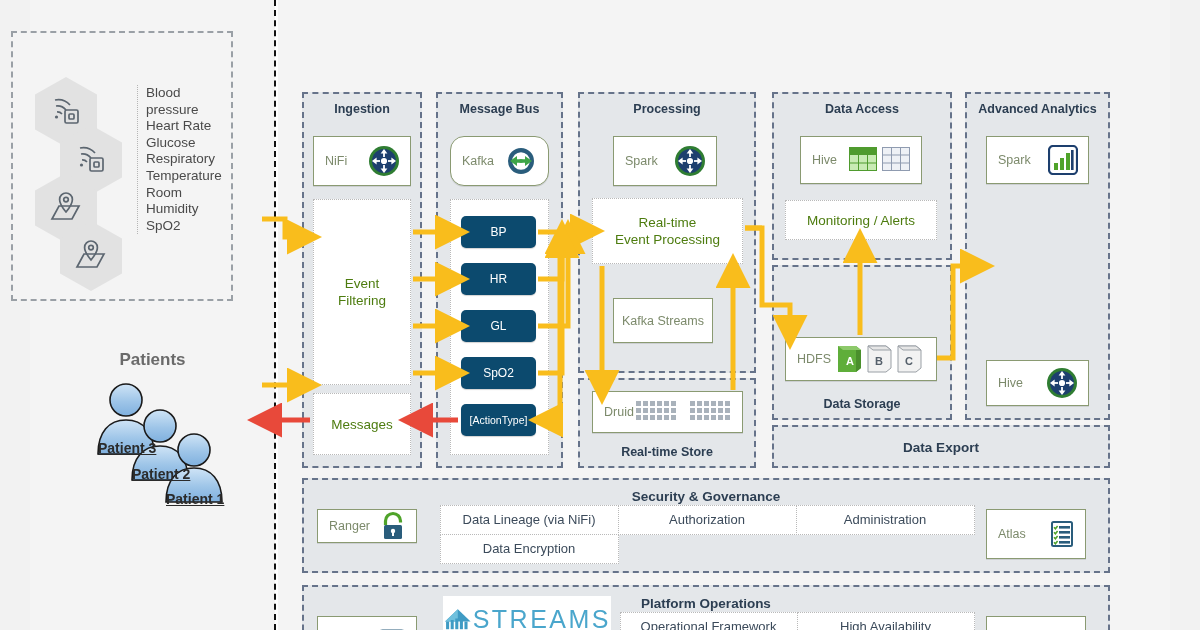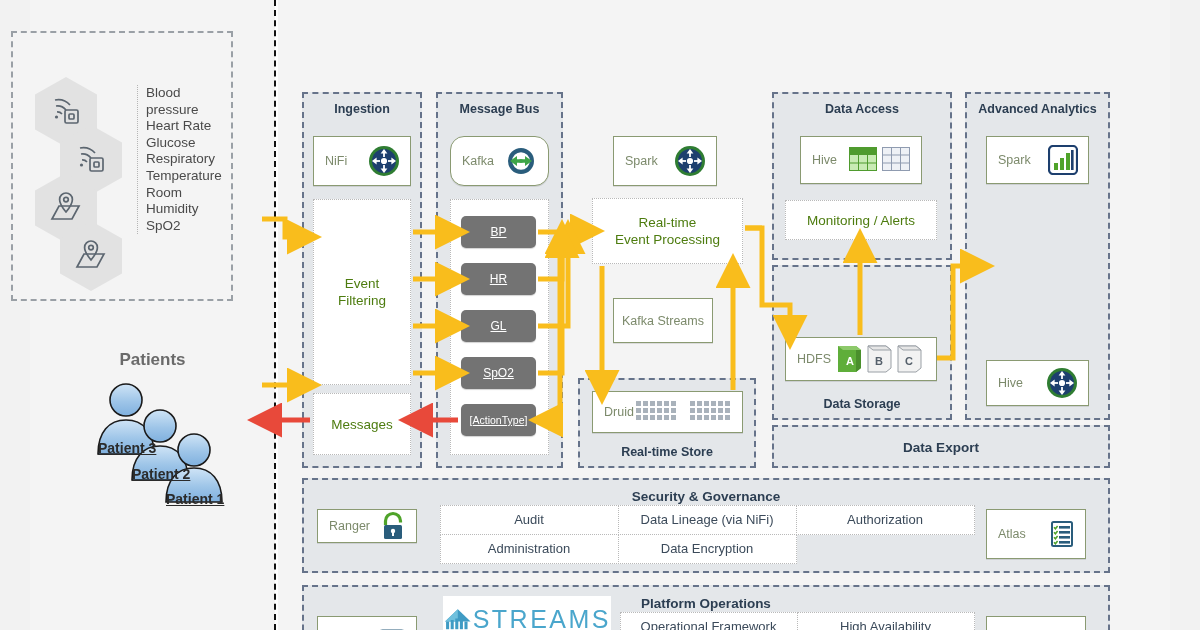--- a/index.html
+++ b/index.html
@@ -138,27 +138,26 @@
     display: flex; align-items: center; justify-content: center;
     text-align: center;
     color: #4d7c0f;
     font-size: 13.5px;
     line-height: 17px;
   }
 
   
   .topic {
     position: absolute;
-    background: #737373;
+    background: #0c4a6e;
     border-radius: 5px;
     box-sizing: border-box;
     display: flex; align-items: center; justify-content: center;
     color: #ffffff; font-size: 12px;
     box-shadow: 0 1px 1px rgba(0,0,0,.18);
-    text-decoration: underline;
   }
 
   
   .cellgrid {
     position: absolute;
     display: grid;
     box-sizing: border-box;
   }
   .cell {
     border: 1px dotted #b9b9b9;
@@ -327,20 +326,23 @@
   <div class="topic" style="left:461px; top:310px; width:75px; height:32px;">
     <span>GL</span>
     </div>
   <div class="topic" style="left:461px; top:357px; width:75px; height:32px;">
     <span>SpO2</span>
     </div>
   <div class="topic" style="left:461px; top:404px; width:75px; height:32px;">
     <span style="font-size:10.5px;">[ActionType]</span>
     </div>
 
+  <div class="grp" style="left:578px; top:92px; width:178px; height:281px;">
+    <div class="grp-title top">Processing</div>
+  </div>
   <div class="tile" style="left:613px; top:136px; width:104px; height:50px;">
     <span class="tname">Spark</span>
     <span class="ticon">
       <svg width="32" height="32" viewBox="0 0 32 32">
         <circle cx="16" cy="16" r="15" fill="#2f7d32"></circle>
         <circle cx="16" cy="16" r="12" fill="#1d3f6e"></circle>
         <g fill="#ffffff">
           <circle cx="16" cy="16" r="3.1"></circle>
           <path d="M16 4 l3.4 4.6 h-6.8 z"></path>
           <path d="M16 28 l3.4 -4.6 h-6.8 z"></path>
@@ -525,21 +527,20 @@
     <span class="ticon">
       <svg width="26" height="30" viewBox="0 0 26 30">
         <path d="M5.5 14 v-4 a7.5 7.5 0 0 1 15 0 v1.5" fill="none" stroke="#4fa32a" stroke-width="3.2"></path>
         <rect x="4" y="14" width="18" height="14" rx="1.5" fill="#2a5d7c"></rect>
         <circle cx="13" cy="20" r="2.2" fill="#ffffff"></circle>
         <rect x="12" y="20" width="2" height="5" fill="#ffffff"></rect>
       </svg>
     </span>
   </div>
   <div class="cellgrid" style="left:440px; top:505px; width:534px; height:58px; grid-template-columns:1fr 1fr 1fr; grid-template-rows:1fr 1fr;">
-    <div class="cell">Audit</div>
     <div class="cell">Data Lineage (via NiFi)</div>
     <div class="cell">Authorization</div>
     <div class="cell">Administration</div>
     <div class="cell">Data Encryption</div>
   </div>
   <div class="tile" style="left:986px; top:509px; width:100px; height:50px;">
     <span class="tname">Atlas</span>
     <span class="ticon">
       <svg width="26" height="30" viewBox="0 0 26 30">
         <rect x="3" y="3" width="20" height="24" rx="1.5" fill="#ffffff" stroke="#2a5d7c" stroke-width="2"></rect>

